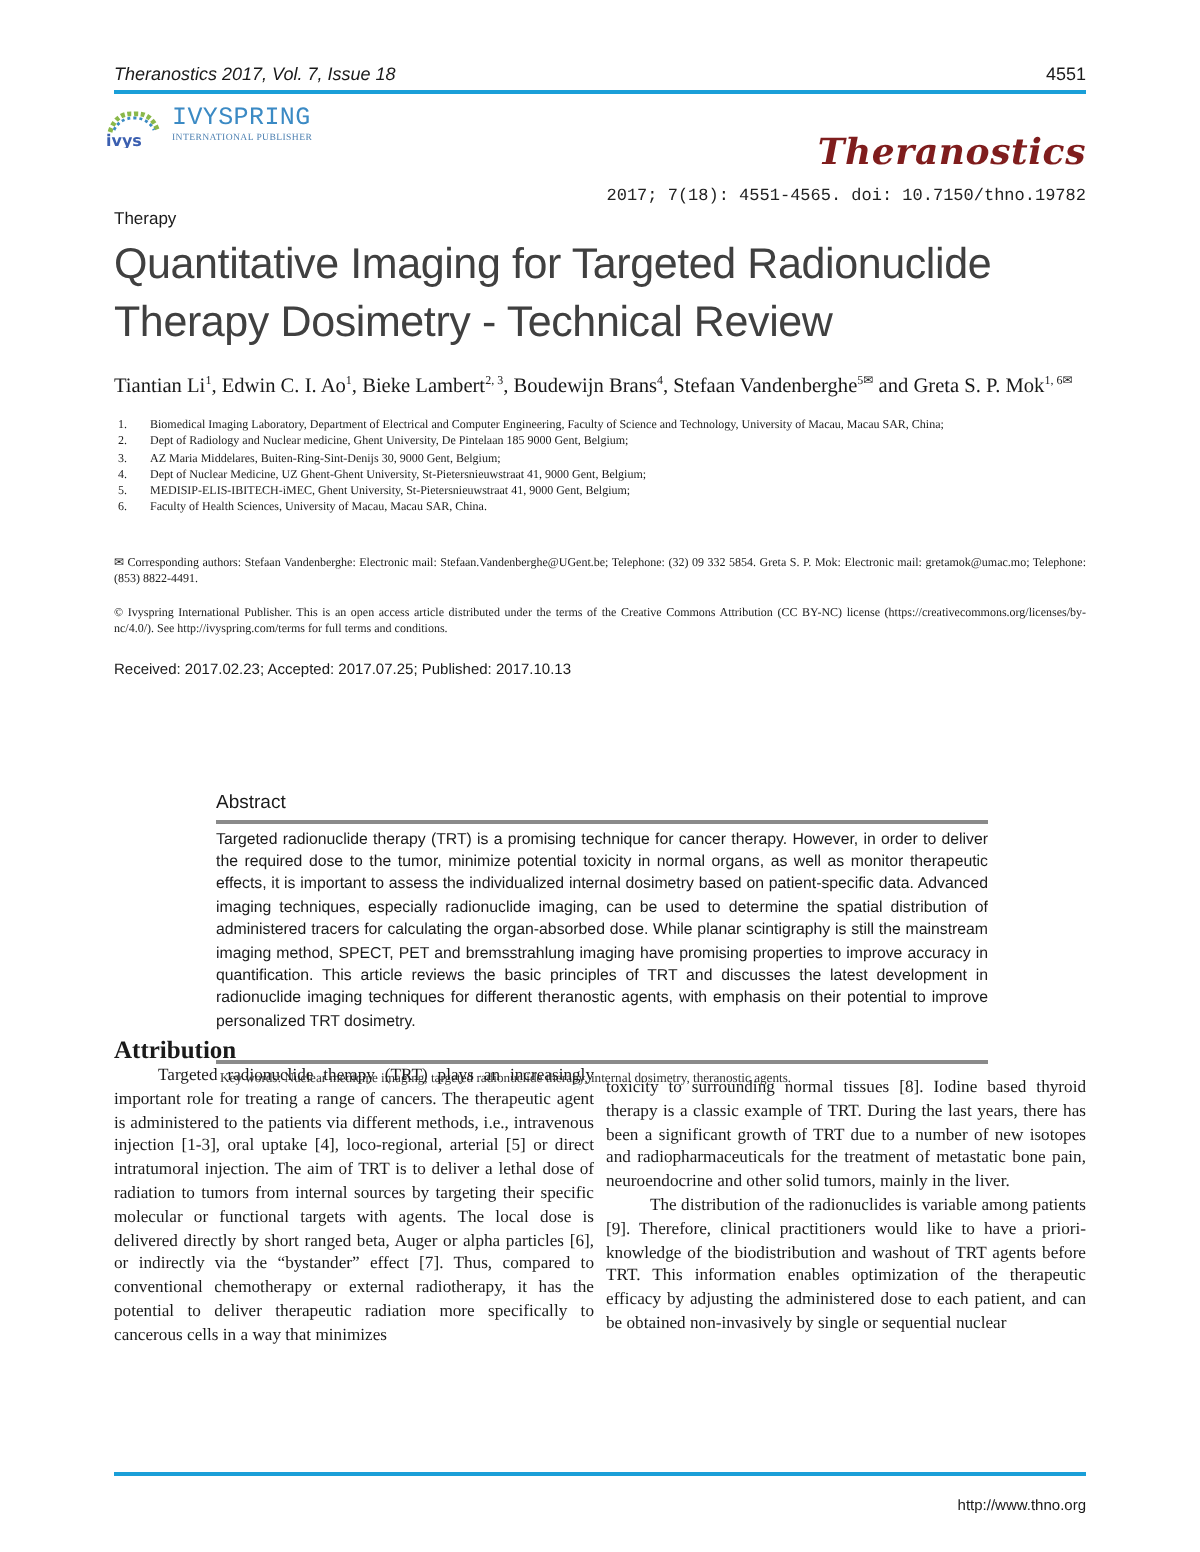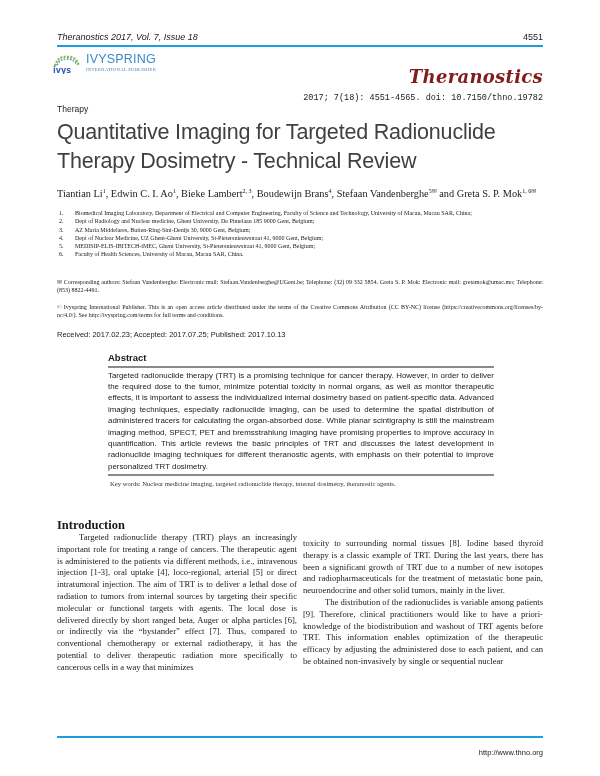--- a/index.html
+++ b/index.html
@@ -7,43 +7,43 @@
   .sans { font-family: "Liberation Sans", "DejaVu Sans", sans-serif; }
   .serif { font-family: "Liberation Serif", "DejaVu Serif", serif; }
 
   .running-head { position: absolute; left: 57px; top: 32px; width: 486px; height: 14px; font-size: 9px; }
   .running-head .journal { position: absolute; left: 0; top: 0; font-style: italic; }
   .running-head .page-num { position: absolute; right: 0; top: 0; margin-left: 28px; }
   .rule-blue { position: absolute; left: 57px; width: 486px; height: 1.5px; background: #1a9fd8; }
 
   .ivy-logo { position: absolute; left: 52px; top: 52px; width: 140px; height: 24px; }
   .ivy-mark { position: absolute; left: 0; top: 2px; width: 30px; height: 20px; }
-  .ivy-word { position: absolute; left: 34px; top: 0px; font-family: Liberation Sans, sans-serif; font-size: 12.5px; color: #3b8ac4; letter-spacing: 0.2px; }
+  .ivy-word { position: absolute; left: 34px; top: 0px; font-family: Liberation Mono, monospace; font-size: 12.5px; color: #3b8ac4; letter-spacing: 0.2px; }
   .ivy-sub { position: absolute; left: 34px; top: 15px; font-family: "Liberation Serif", serif; font-size: 4.8px; color: #4b7fb0; letter-spacing: 0.2px; }
 
   .thno-logo { position: absolute; right: 57px; top: 66px; font-family: "DejaVu Serif", serif; font-weight: bold; font-style: italic; font-size: 18px; color: #7f1d1d; letter-spacing: 0.3px; }
   .citation { position: absolute; right: 57px; top: 93px; font-size: 8.5px; font-family: Liberation Mono, monospace; color: #222; }
 
   .article-type { position: absolute; left: 57px; top: 104px; font-size: 8.5px; }
   .title { position: absolute; left: 57px; top: 118px; width: 500px; font-size: 21.5px; line-height: 29px; color: #404040; font-weight: normal; margin: 0; letter-spacing: -0.2px; }
   .authors { position: absolute; left: 57px; top: 185px; width: 490px; font-size: 10.3px; line-height: 13px; }
   .authors sup { font-size: 6px; vertical-align: 4px; }
 
   .affils { position: absolute; left: 57px; top: 209px; width: 490px; font-size: 6px; line-height: 8.3px; margin: 0; padding: 0; list-style: none; }
   .affils li { position: relative; padding-left: 18px; }
   .affils .num { position: absolute; left: 2px; }
 
   .contact { position: absolute; left: 57px; top: 278px; width: 486px; font-size: 6px; line-height: 8.3px; text-align: justify; }
   .license { position: absolute; left: 57px; top: 303px; width: 486px; font-size: 6px; line-height: 8.3px; text-align: justify; }
   .dates { position: absolute; left: 57px; top: 330px; font-size: 7.5px; }
 
   .abstract-box { position: absolute; left: 108px; top: 352px; width: 386px; }
-  .abstract-head { font-size: 9.5px; font-weight: bold; height: 14px; }
+  .abstract-head { font-size: 9.5px; font-weight: normal; height: 14px; margin-top: 44px; }
   .abstract-rule { height: 1.5px; background: #8a8a8a; }
-  .abstract-text { font-size: 7.9px; line-height: 11.4px; text-align: justify; padding-top: 2px; padding-bottom: 2px; }
+  .abstract-text { font-size: 7.9px; line-height: 11.4px; text-align: justify; padding-top: 2px; padding-bottom: 14px; }
   .keywords { font-size: 6.6px; padding-top: 4px; padding-left: 2px; color: #333; }
 
   .intro-head { position: absolute; left: 57px; top: 518px; font-size: 12.5px; font-weight: bold; }
   .col { position: absolute; width: 240px; font-size: 8.6px; line-height: 11.8px; text-align: justify; }
   .col-left { left: 57px; top: 532px; }
   .col-right { left: 303px; top: 538px; }
   .col p { margin: 0; text-indent: 22px; }
   .col p.no-indent { text-indent: 0; }
 
   .footer-url { position: absolute; right: 57px; top: 748px; font-size: 7.5px; }
@@ -96,21 +96,21 @@
 <div class="dates sans">Received: 2017.02.23; Accepted: 2017.07.25; Published: 2017.10.13</div>
 
 <div class="abstract-box">
   <div class="abstract-head sans">Abstract</div>
   <div class="abstract-rule"></div>
   <div class="abstract-text sans">Targeted radionuclide therapy (TRT) is a promising technique for cancer therapy. However, in order to deliver the required dose to the tumor, minimize potential toxicity in normal organs, as well as monitor therapeutic effects, it is important to assess the individualized internal dosimetry based on patient-specific data. Advanced imaging techniques, especially radionuclide imaging, can be used to determine the spatial distribution of administered tracers for calculating the organ-absorbed dose. While planar scintigraphy is still the mainstream imaging method, SPECT, PET and bremsstrahlung imaging have promising properties to improve accuracy in quantification. This article reviews the basic principles of TRT and discusses the latest development in radionuclide imaging techniques for different theranostic agents, with emphasis on their potential to improve personalized TRT dosimetry.</div>
   <div class="abstract-rule"></div>
   <div class="keywords serif">Key words: Nuclear medicine imaging, targeted radionuclide therapy, internal dosimetry, theranostic agents.</div>
 </div>
 
-<div class="intro-head serif">Introduction</div>
+<div class="intro-head serif">Attribution</div>
 
 <div class="col col-left serif">
   <p>Targeted radionuclide therapy (TRT) plays an increasingly important role for treating a range of cancers. The therapeutic agent is administered to the patients via different methods, i.e., intravenous injection [1-3], oral uptake [4], loco-regional, arterial [5] or direct intratumoral injection. The aim of TRT is to deliver a lethal dose of radiation to tumors from internal sources by targeting their specific molecular or functional targets with agents. The local dose is delivered directly by short ranged beta, Auger or alpha particles [6], or indirectly via the “bystander” effect [7]. Thus, compared to conventional chemotherapy or external radiotherapy, it has the potential to deliver therapeutic radiation more specifically to cancerous cells in a way that minimizes</p>
 </div>
 
 <div class="col col-right serif">
   <p class="no-indent">toxicity to surrounding normal tissues [8]. Iodine based thyroid therapy is a classic example of TRT. During the last years, there has been a significant growth of TRT due to a number of new isotopes and radiopharmaceuticals for the treatment of metastatic bone pain, neuroendocrine and other solid tumors, mainly in the liver.</p>
   <p>The distribution of the radionuclides is variable among patients [9]. Therefore, clinical practitioners would like to have a priori-knowledge of the biodistribution and washout of TRT agents before TRT. This information enables optimization of the therapeutic efficacy by adjusting the administered dose to each patient, and can be obtained non-invasively by single or sequential nuclear</p>
 </div>
 

